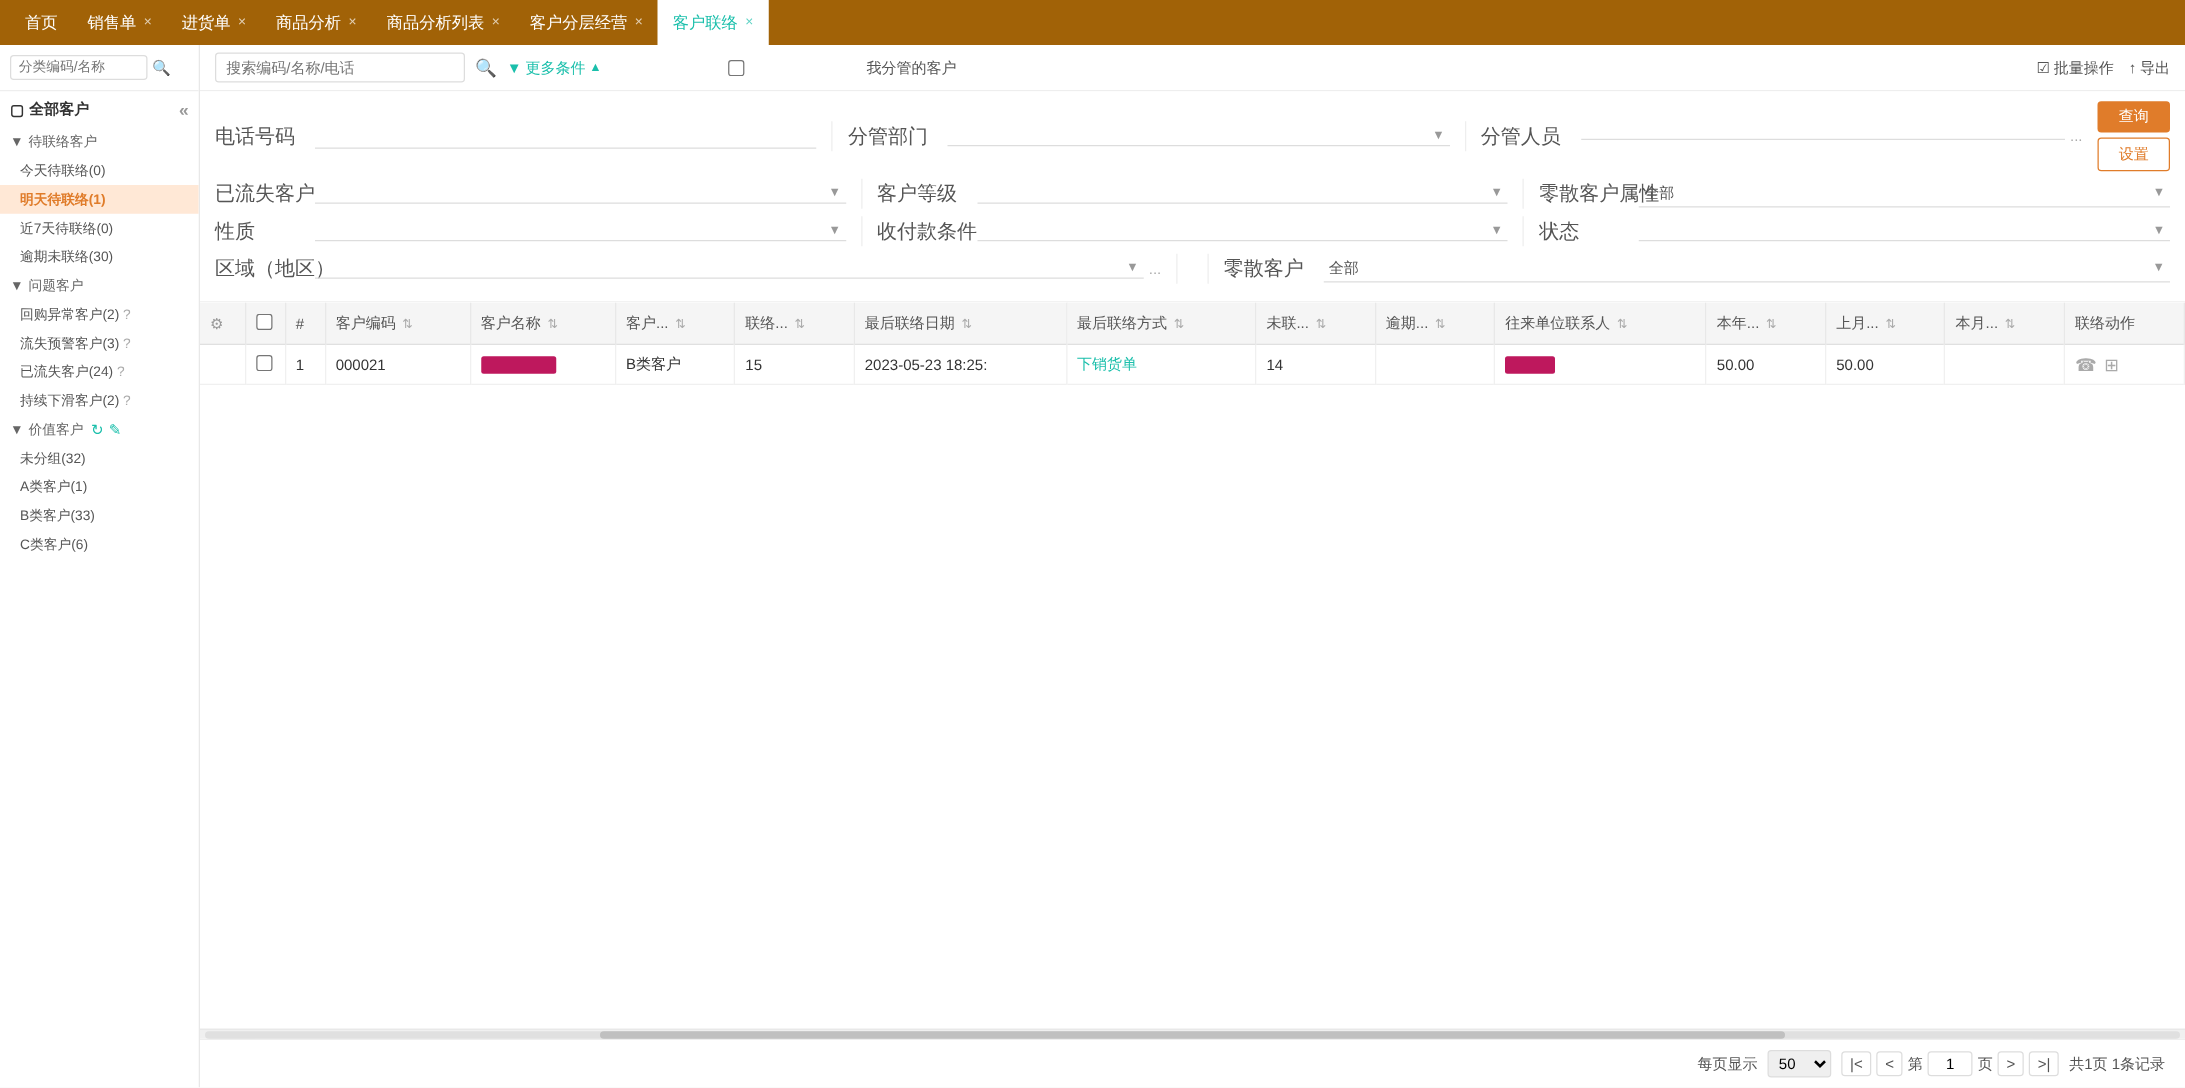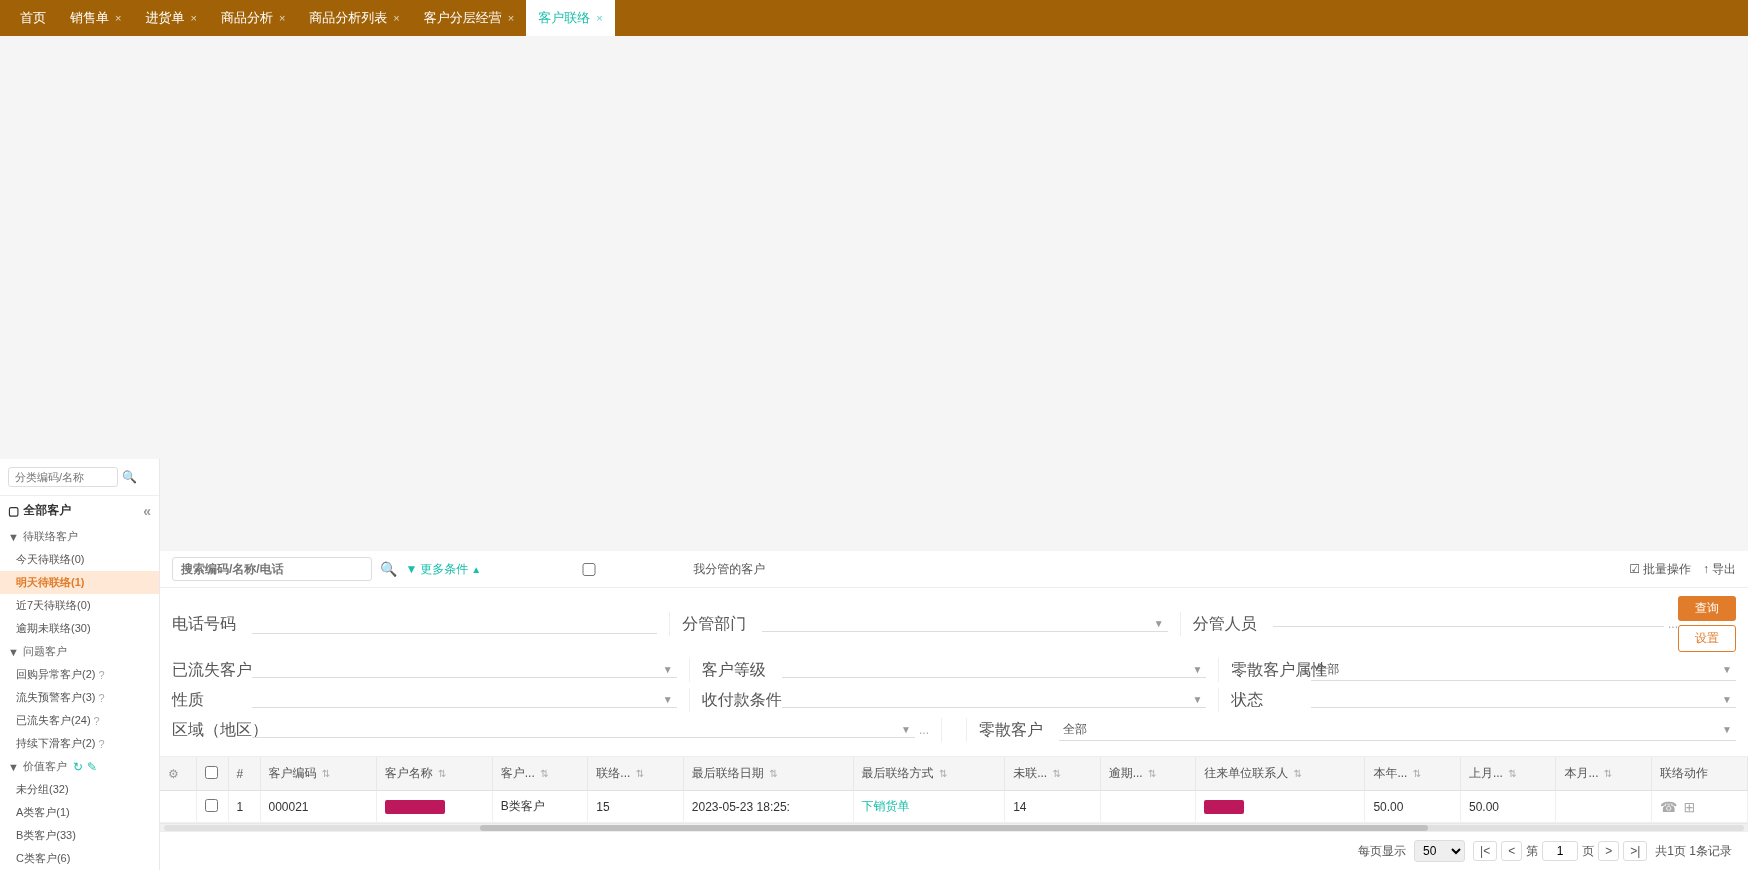--- a/index.html
+++ b/index.html
@@ -25,21 +25,20 @@
       white-space: nowrap;
     }
     .nav-item.active { background: #fff; color: #1abfab; }
     .nav-item .close-icon { margin-left: 6px; font-size: 11px; opacity: 0.7; }
     .nav-item.active .close-icon { color: #1abfab; }
 
     
     .main-layout {
       display: flex;
       height: calc(100vh - 36px);
-      align-items: flex-end;
     }
 
     
     .sidebar {
       width: 160px;
       background: #fff;
       border-right: 1px solid #e8e8e8;
       overflow-y: auto;
       flex-shrink: 0;
     }
@@ -111,21 +110,20 @@
       border-bottom: 1px solid #eee;
       gap: 8px;
     }
     .search-bar input {
       border: 1px solid #ddd;
       border-radius: 3px;
       padding: 4px 8px;
       font-size: 12px;
       width: 200px;
       outline: none;
-      font-weight: bold;
     }
     .search-bar .search-icon-btn {
       color: #1abfab;
       cursor: pointer;
       font-size: 14px;
     }
     .filter-btn {
       display: flex;
       align-items: center;
       color: #1abfab;
@@ -207,20 +205,21 @@
     .filter-divider {
       width: 1px;
       height: 24px;
       background: #eee;
       margin: 0 12px;
     }
     .filter-actions {
       display: flex;
       flex-direction: column;
       gap: 4px;
+      margin-left: 12px;
     }
     .btn-query {
       background: #e07c2a;
       color: #fff;
       border: none;
       border-radius: 3px;
       padding: 4px 16px;
       cursor: pointer;
       font-size: 12px;
     }

